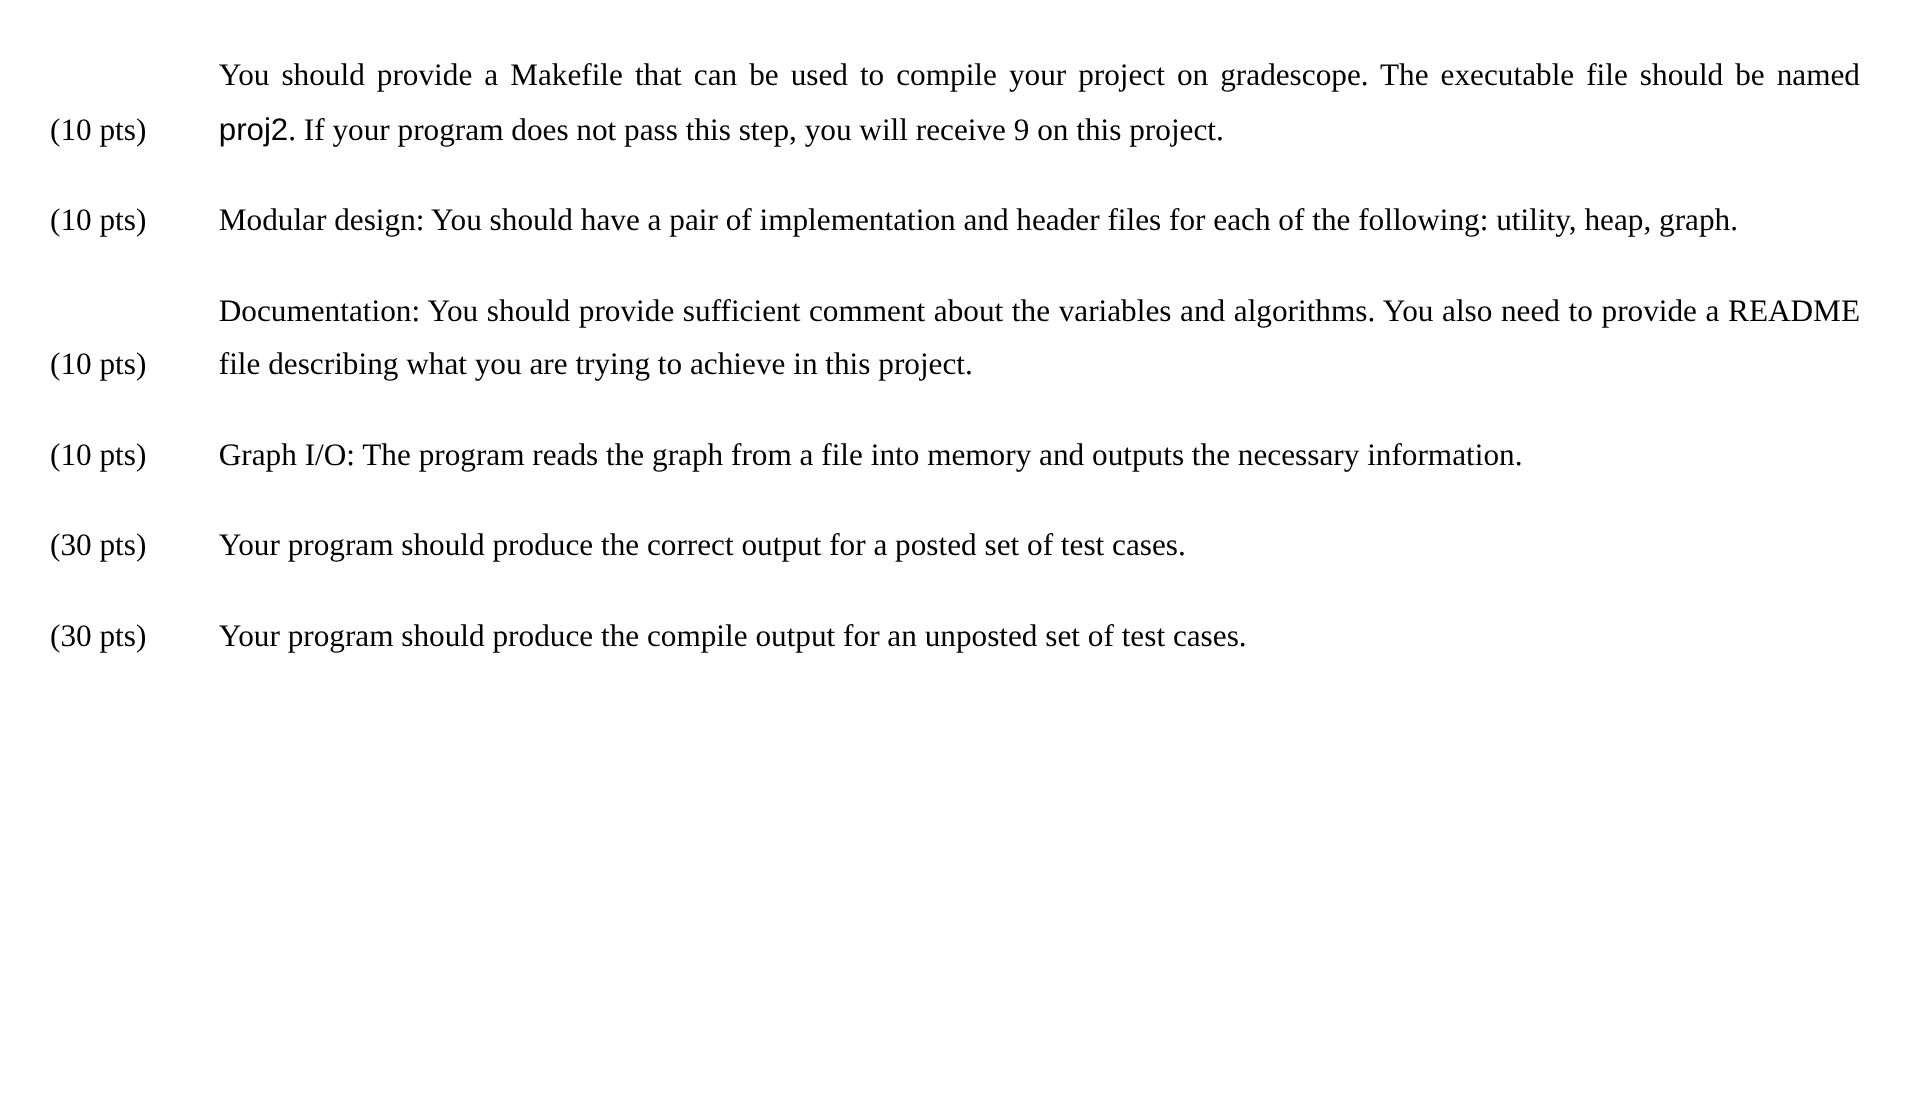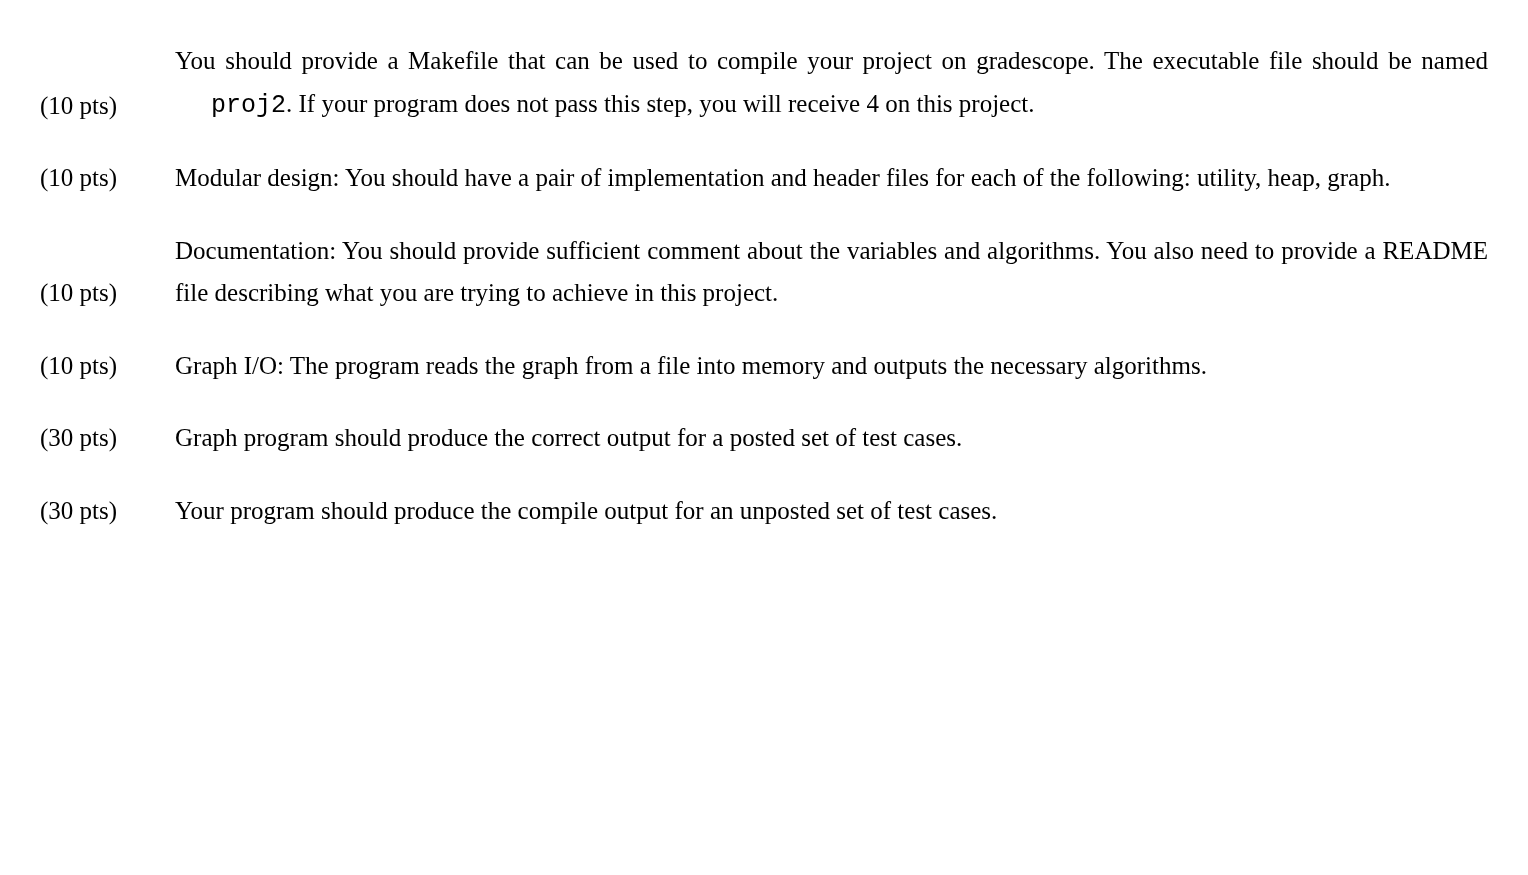--- a/index.html
+++ b/index.html
@@ -20,60 +20,59 @@
     }
     .points {
       flex: 0 0 135px;
       white-space: nowrap;
     }
     .description {
       flex: 1;
       text-align: justify;
     }
     .code {
-      font-family: Liberation Mono, monospace;
-      margin-left: 36px;
+      font-family: Liberation Sans, sans-serif;
     }
   </style>
 </head>
 <body>
 
 <div>
   <div class="item">
     <div class="points">(10 pts)</div>
     <div class="description">
-      <span>You should provide a Makefile that can be used to compile your project on gradescope. The executable file should be named </span><span class="code">proj2</span><span>. If your program does not pass this step, you will receive 4 on this project.</span>
+      <span>You should provide a Makefile that can be used to compile your project on gradescope. The executable file should be named </span><span class="code">proj2</span><span>. If your program does not pass this step, you will receive 9 on this project.</span>
     </div>
   </div>
 
   <div class="item">
     <div class="points">(10 pts)</div>
     <div class="description">
       <span>Modular design: You should have a pair of implementation and header files for each of the following: utility, heap, graph.</span>
     </div>
   </div>
 
   <div class="item">
     <div class="points">(10 pts)</div>
     <div class="description">
       <span>Documentation: You should provide sufficient comment about the variables and algorithms. You also need to provide a README file describing what you are trying to achieve in this project.</span>
     </div>
   </div>
 
   <div class="item">
     <div class="points">(10 pts)</div>
     <div class="description">
-      <span>Graph I/O: The program reads the graph from a file into memory and outputs the necessary algorithms.</span>
+      <span>Graph I/O: The program reads the graph from a file into memory and outputs the necessary information.</span>
     </div>
   </div>
 
   <div class="item">
     <div class="points">(30 pts)</div>
     <div class="description">
-      <span>Graph program should produce the correct output for a posted set of test cases.</span>
+      <span>Your program should produce the correct output for a posted set of test cases.</span>
     </div>
   </div>
 
   <div class="item">
     <div class="points">(30 pts)</div>
     <div class="description">
       <span>Your program should produce the compile output for an unposted set of test cases.</span>
     </div>
   </div>
 </div>

